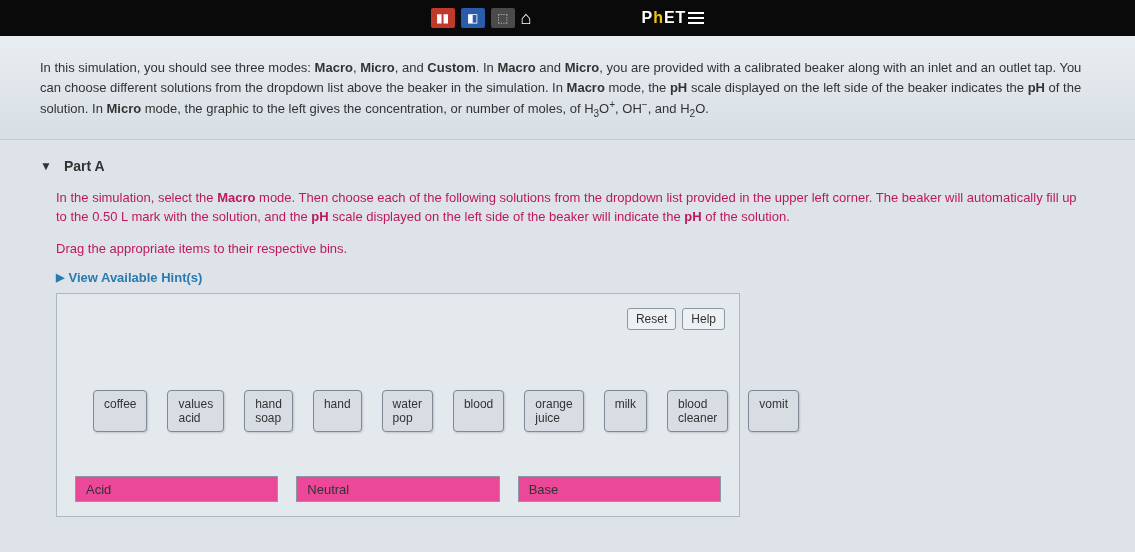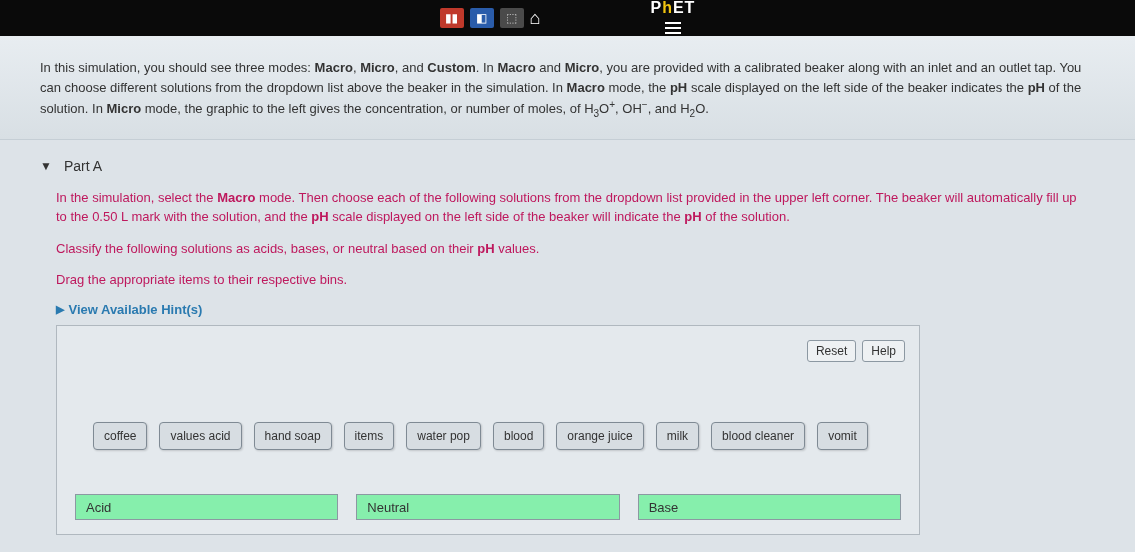--- a/index.html
+++ b/index.html
@@ -40,21 +40,20 @@
 .home-icon { color: #fff; font-size: 18px; }
 .phet-logo {
   color: #fff;
   font-size: 16px;
   font-weight: bold;
   letter-spacing: 1px;
   display: flex;
   align-items: center;
   gap: 2px;
   margin-left: 100px;
-  flex-direction: column;
 }
 .phet-h { color: #f1c40f; }
 .hamburger {
   display: inline-block;
   width: 16px;
 }
 .hamburger span {
   display: block;
   height: 2px;
   background: #fff;
@@ -73,21 +72,21 @@
   padding: 18px 40px 10px 40px;
   display: flex;
   align-items: center;
   gap: 12px;
 }
 .part-header .caret {
   color: #333;
   font-size: 12px;
 }
 .part-header .label {
-  font-weight: normal;
+  font-weight: bold;
   font-size: 14px;
 }
 .part-body {
   padding: 4px 56px 0 56px;
 }
 .part-body p {
   line-height: 1.5;
   margin-bottom: 12px;
   color: #be185d;
 }
@@ -100,62 +99,62 @@
   align-items: center;
   gap: 4px;
   cursor: pointer;
   margin-bottom: 8px;
 }
 .hints-link .tri { font-size: 11px; }
 .drag-area {
   border: 1px solid #b0b8bf;
   background: #e4e9ed;
   padding: 14px;
-  width: 864px;
+  width: 684px;
   position: relative;
 }
 .drag-top-btns {
   display: flex;
   justify-content: flex-end;
   gap: 6px;
   margin-bottom: 60px;
 }
 .small-btn {
   background: #eef1f3;
   border: 1px solid #8c98a2;
   border-radius: 3px;
   padding: 3px 8px;
   font-size: 12px;
   cursor: pointer;
   color: #333;
 }
 .chips-row {
   display: flex;
-  gap: 12px;
+  gap: 20px;
   padding: 0 22px;
   margin-bottom: 44px;
 }
 .chip {
   background: #d7dde2;
   border: 1px solid #7f8a94;
   border-radius: 4px;
   padding: 6px 10px;
   font-size: 12px;
   color: #333;
   cursor: move;
   box-shadow: 1px 1px 2px rgba(0,0,0,0.15);
 }
 .bins-row {
   display: flex;
   gap: 18px;
   padding: 0 4px;
 }
 .bin {
   border: 1px solid #8c98a2;
-  background: #86efac;
+  background: #ec4899;
   flex: 1;
   height: 26px;
   padding: 5px 10px;
   font-size: 13px;
   color: #333;
 }
 </style>
 </head>
 <body>
 
@@ -182,37 +181,36 @@
   <p>In this simulation, you should see three modes: <b>Macro</b>, <b>Micro</b>, and <b>Custom</b>. In <b>Macro</b> and <b>Micro</b>, you are provided with a calibrated beaker along with an inlet and an outlet tap. You can choose different solutions from the dropdown list above the beaker in the simulation. In <b>Macro</b> mode, the <b>pH</b> scale displayed on the left side of the beaker indicates the <b>pH</b> of the solution. In <b>Micro</b> mode, the graphic to the left gives the concentration, or number of moles, of H<sub>3</sub>O<sup>+</sup>, OH<sup>−</sup>, and H<sub>2</sub>O.</p>
 </div>
 
 <div class="part-header">
   <span class="caret">▼</span>
   <span class="label">Part A</span>
 </div>
 
 <div class="part-body">
   <p>In the simulation, select the <b>Macro</b> mode. Then choose each of the following solutions from the dropdown list provided in the upper left corner. The beaker will automatically fill up to the 0.50 L mark with the solution, and the <b>pH</b> scale displayed on the left side of the beaker will indicate the <b>pH</b> of the solution.</p>
-  <p>Classify the following solutions as acids, bases, or neutral based on their <b>pH</b> values.</p>
   <p class="bold">Drag the appropriate items to their respective bins.</p>
   <div class="hints-link">
     <span class="tri">▶</span>
     <span>View Available Hint(s)</span>
   </div>
 
   <div class="drag-area">
     <div class="drag-top-btns">
       <button class="small-btn">Reset</button>
       <button class="small-btn">Help</button>
     </div>
     <div class="chips-row">
       <div class="chip">coffee</div>
       <div class="chip">values acid</div>
       <div class="chip">hand soap</div>
-      <div class="chip">items</div>
+      <div class="chip">hand</div>
       <div class="chip">water pop</div>
       <div class="chip">blood</div>
       <div class="chip">orange juice</div>
       <div class="chip">milk</div>
       <div class="chip">blood cleaner</div>
       <div class="chip">vomit</div>
     </div>
     <div class="bins-row">
       <div class="bin">Acid</div>
       <div class="bin">Neutral</div>

